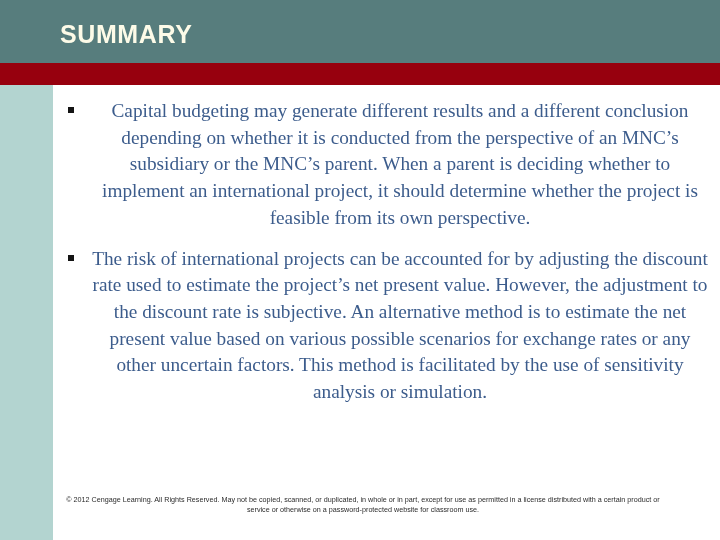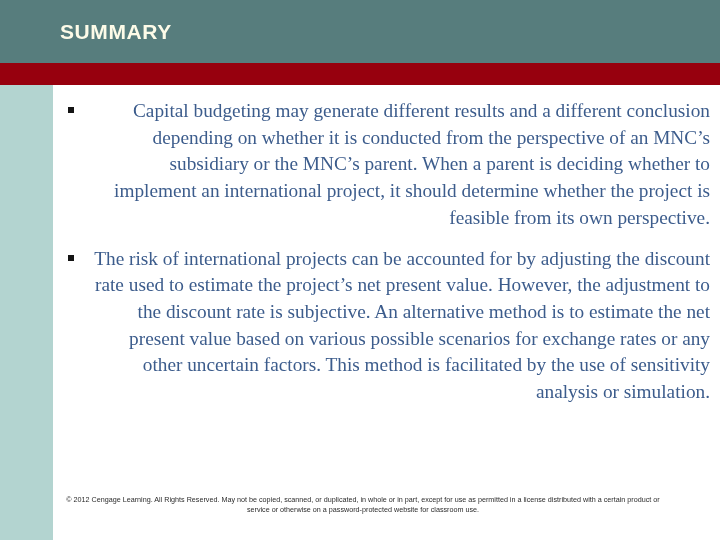--- a/index.html
+++ b/index.html
@@ -32,21 +32,21 @@
     height: 63px;
     background: #577d7d;
   }
 
   .slide-title {
     position: absolute;
     left: 60px;
     top: 20px;
     font-family: "Liberation Sans", "DejaVu Sans", sans-serif;
     font-weight: bold;
-    font-size: 21px;
+    font-size: 25px;
     letter-spacing: 0.6px;
     color: #fdfbe8;
     white-space: nowrap;
   }
 
   .header-rule {
     position: absolute;
     left: 0;
     top: 63px;
     width: 720px;
@@ -78,21 +78,21 @@
     padding: 0;
   }
 
   .bullet-item {
     position: relative;
     padding-left: 28px;
     margin-bottom: 14px;
     font-size: 19.3px;
     line-height: 1.385;
     color: #3c5c8c;
-    text-align: right;
+    text-align: center;
   }
 
   .bullet-marker {
     position: absolute;
     left: 6px;
     top: 9px;
     width: 6px;
     height: 6px;
     background: #141414;
   }

